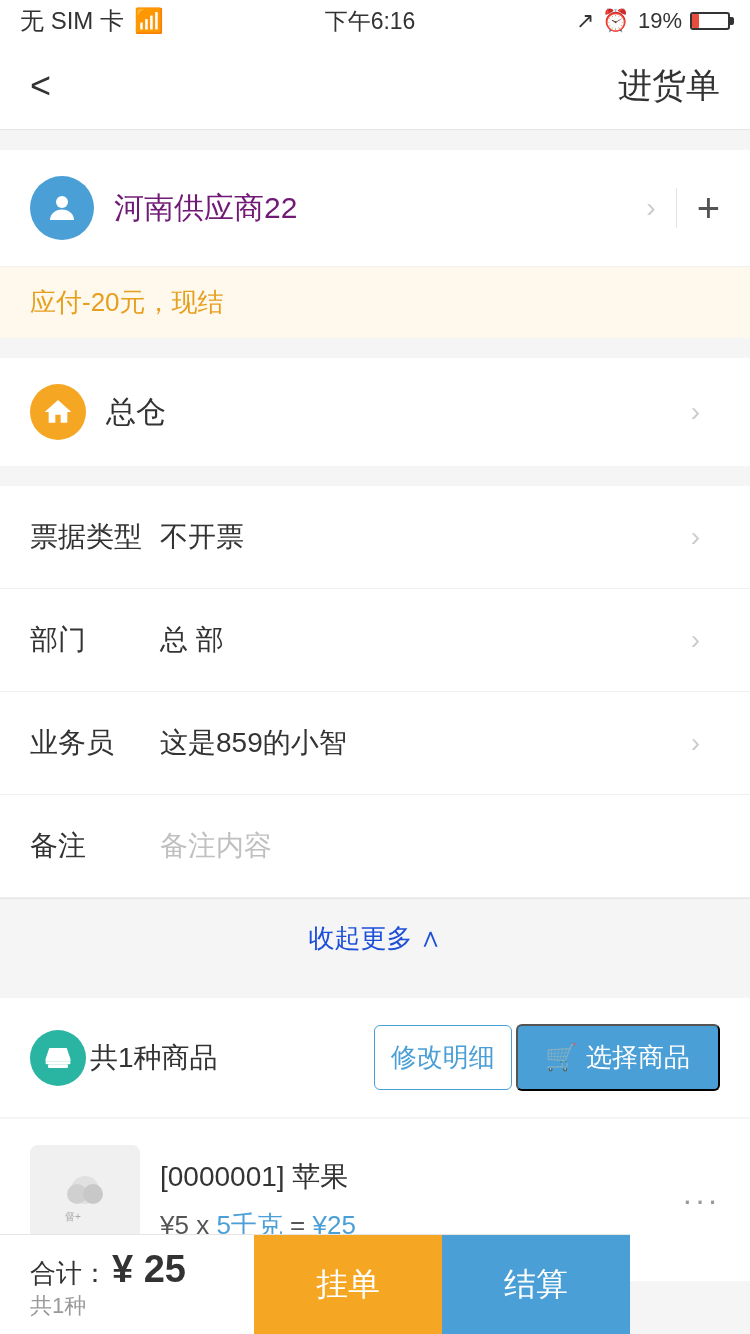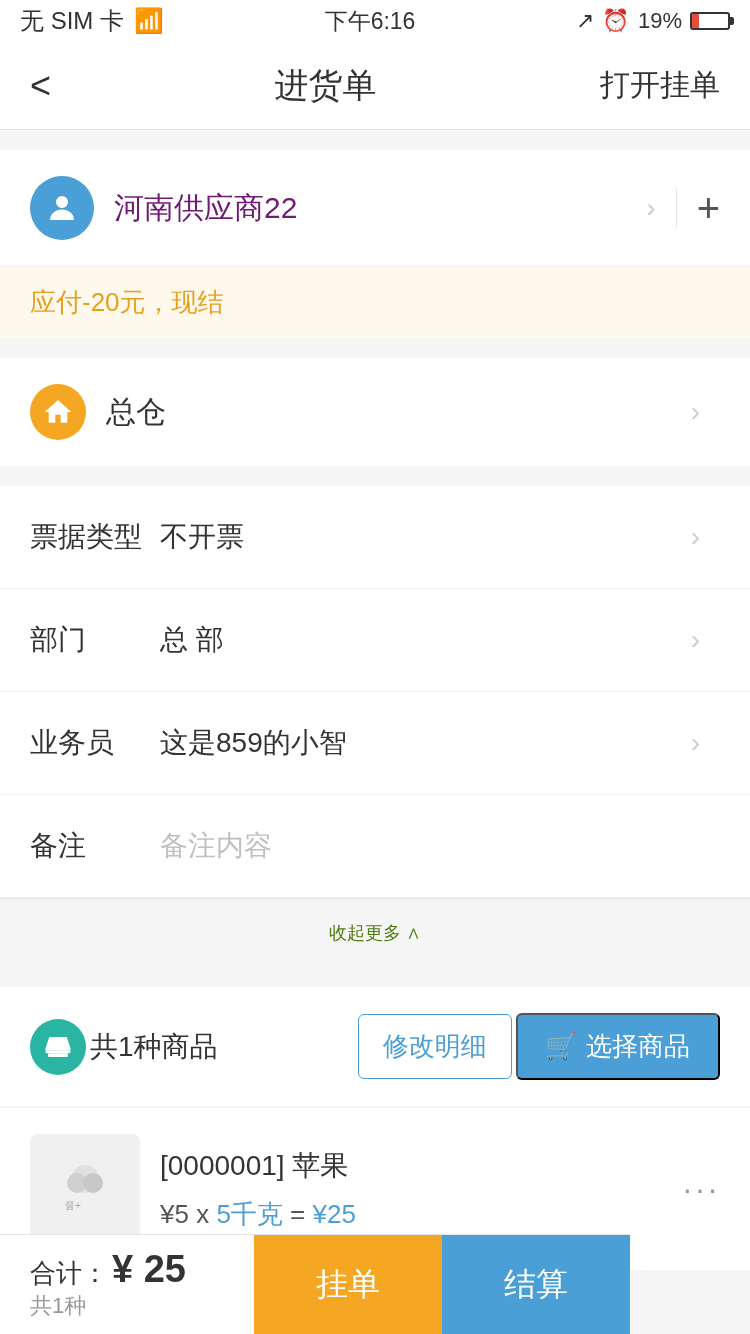--- a/index.html
+++ b/index.html
@@ -157,22 +157,22 @@
     }
     .form-value.placeholder {
       color: #c0c0c0;
     }
 
     
     .collapse-bar {
       background: #f5f5f5;
       text-align: center;
       padding: 22px 8px;
-      color: #4d7c0f;
-      font-size: 18px;
+      color: #1d4ed8;
+      font-size: 26px;
       border-top: 1px solid #e5e5e5;
     }
 
     
     .products-header {
       background: #fff;
       display: flex;
       align-items: center;
       padding: 26px 30px;
       gap: 4px;
@@ -184,21 +184,21 @@
       display: flex; align-items: center; justify-content: center;
       flex-shrink: 0;
     }
     .product-count-icon svg { width: 30px; height: 30px; fill: #fff; }
     .product-count-text { flex: 1; font-size: 28px; color: #333; }
     .btn-outline {
       border: 1px solid #4a9fd6;
       background: #fff;
       color: #4a9fd6;
       font-size: 26px;
-      padding: 14px 24px;
+      padding: 14px 16px;
       border-radius: 6px;
       cursor: pointer;
     }
     .btn-primary {
       background: #4a9fd6;
       color: #fff;
       font-size: 26px;
       padding: 14px 28px;
       border-radius: 6px;
       cursor: pointer;
@@ -286,21 +286,20 @@
     <span>19%</span>
     <div class="battery-icon">
       <div class="battery-fill"></div>
     </div>
   </div>
 </div>
 
 <div class="nav-bar">
   <span class="nav-back">&lt;</span>
   <span class="nav-title">进货单</span>
-  <span class="nav-action">打开挂单</span>
 </div>
 
 <div class="section-gap"></div>
 
 <div class="card">
   <div class="supplier-row">
     <div class="supplier-avatar">
       <svg width="36" height="36" viewBox="0 0 24 24" fill="white">
         <circle cx="12" cy="8" r="4"></circle>
         <path d="M4 20c0-4 3.6-7 8-7s8 3 8 7"></path>

